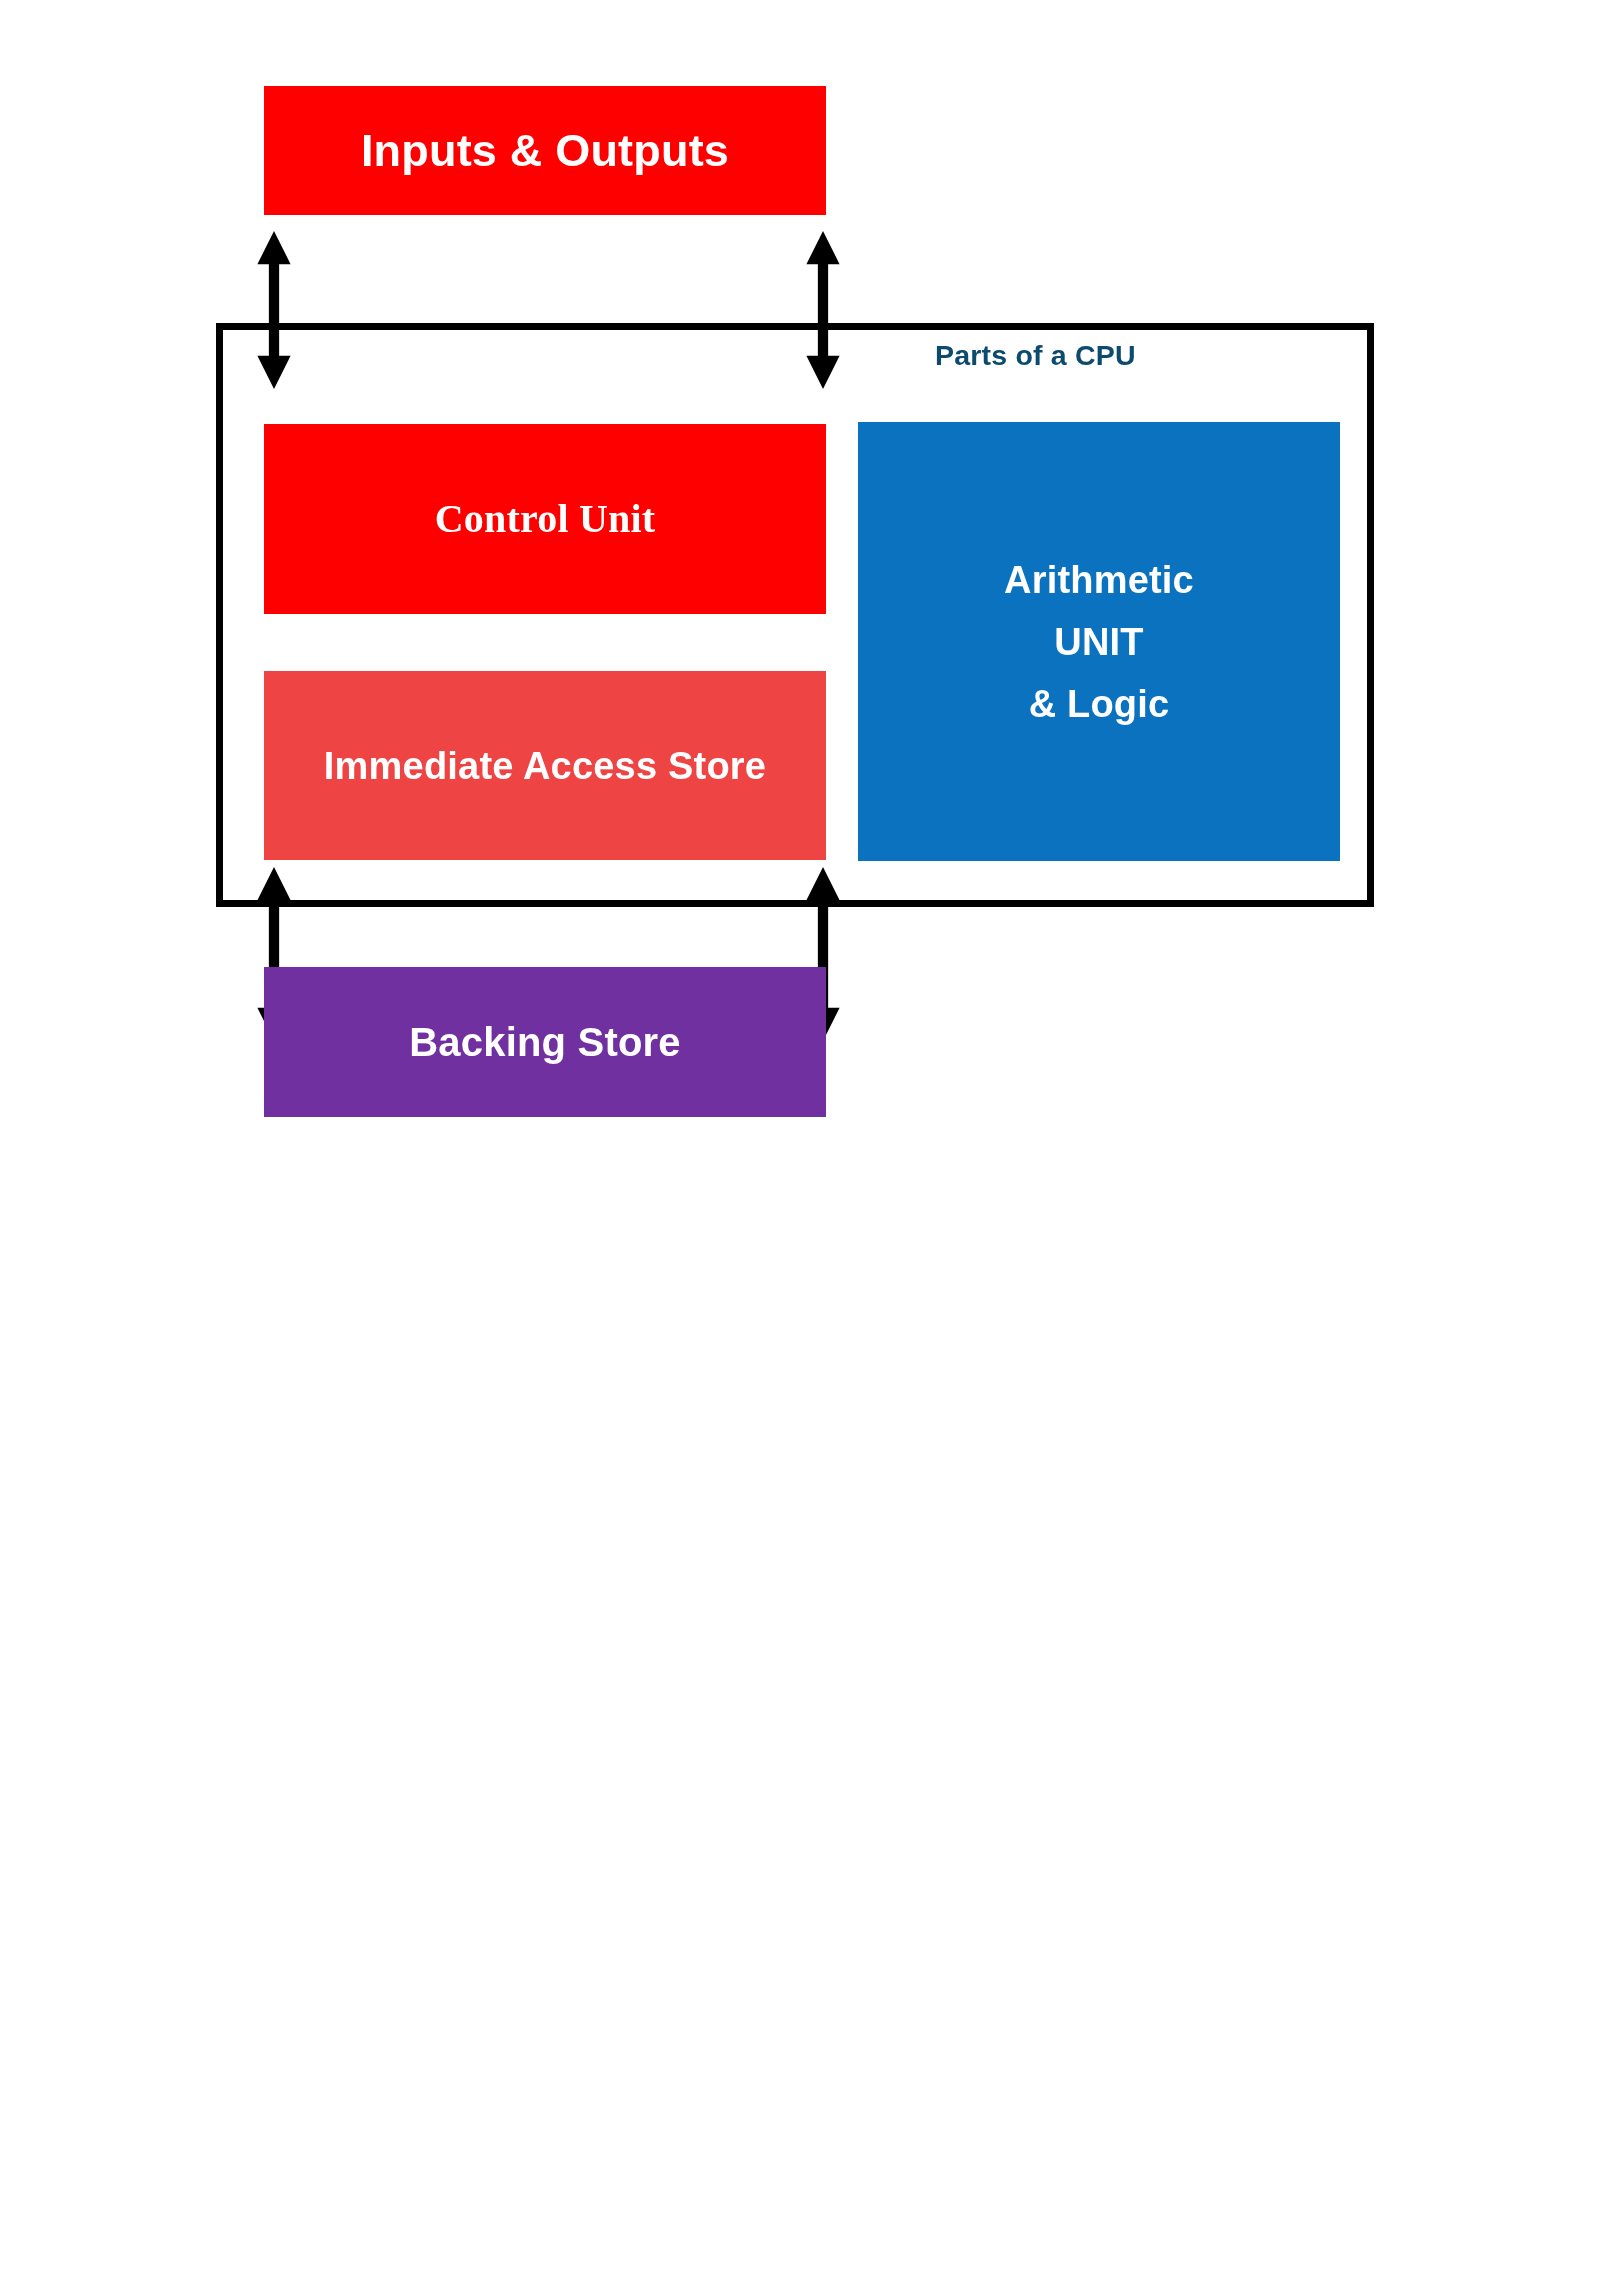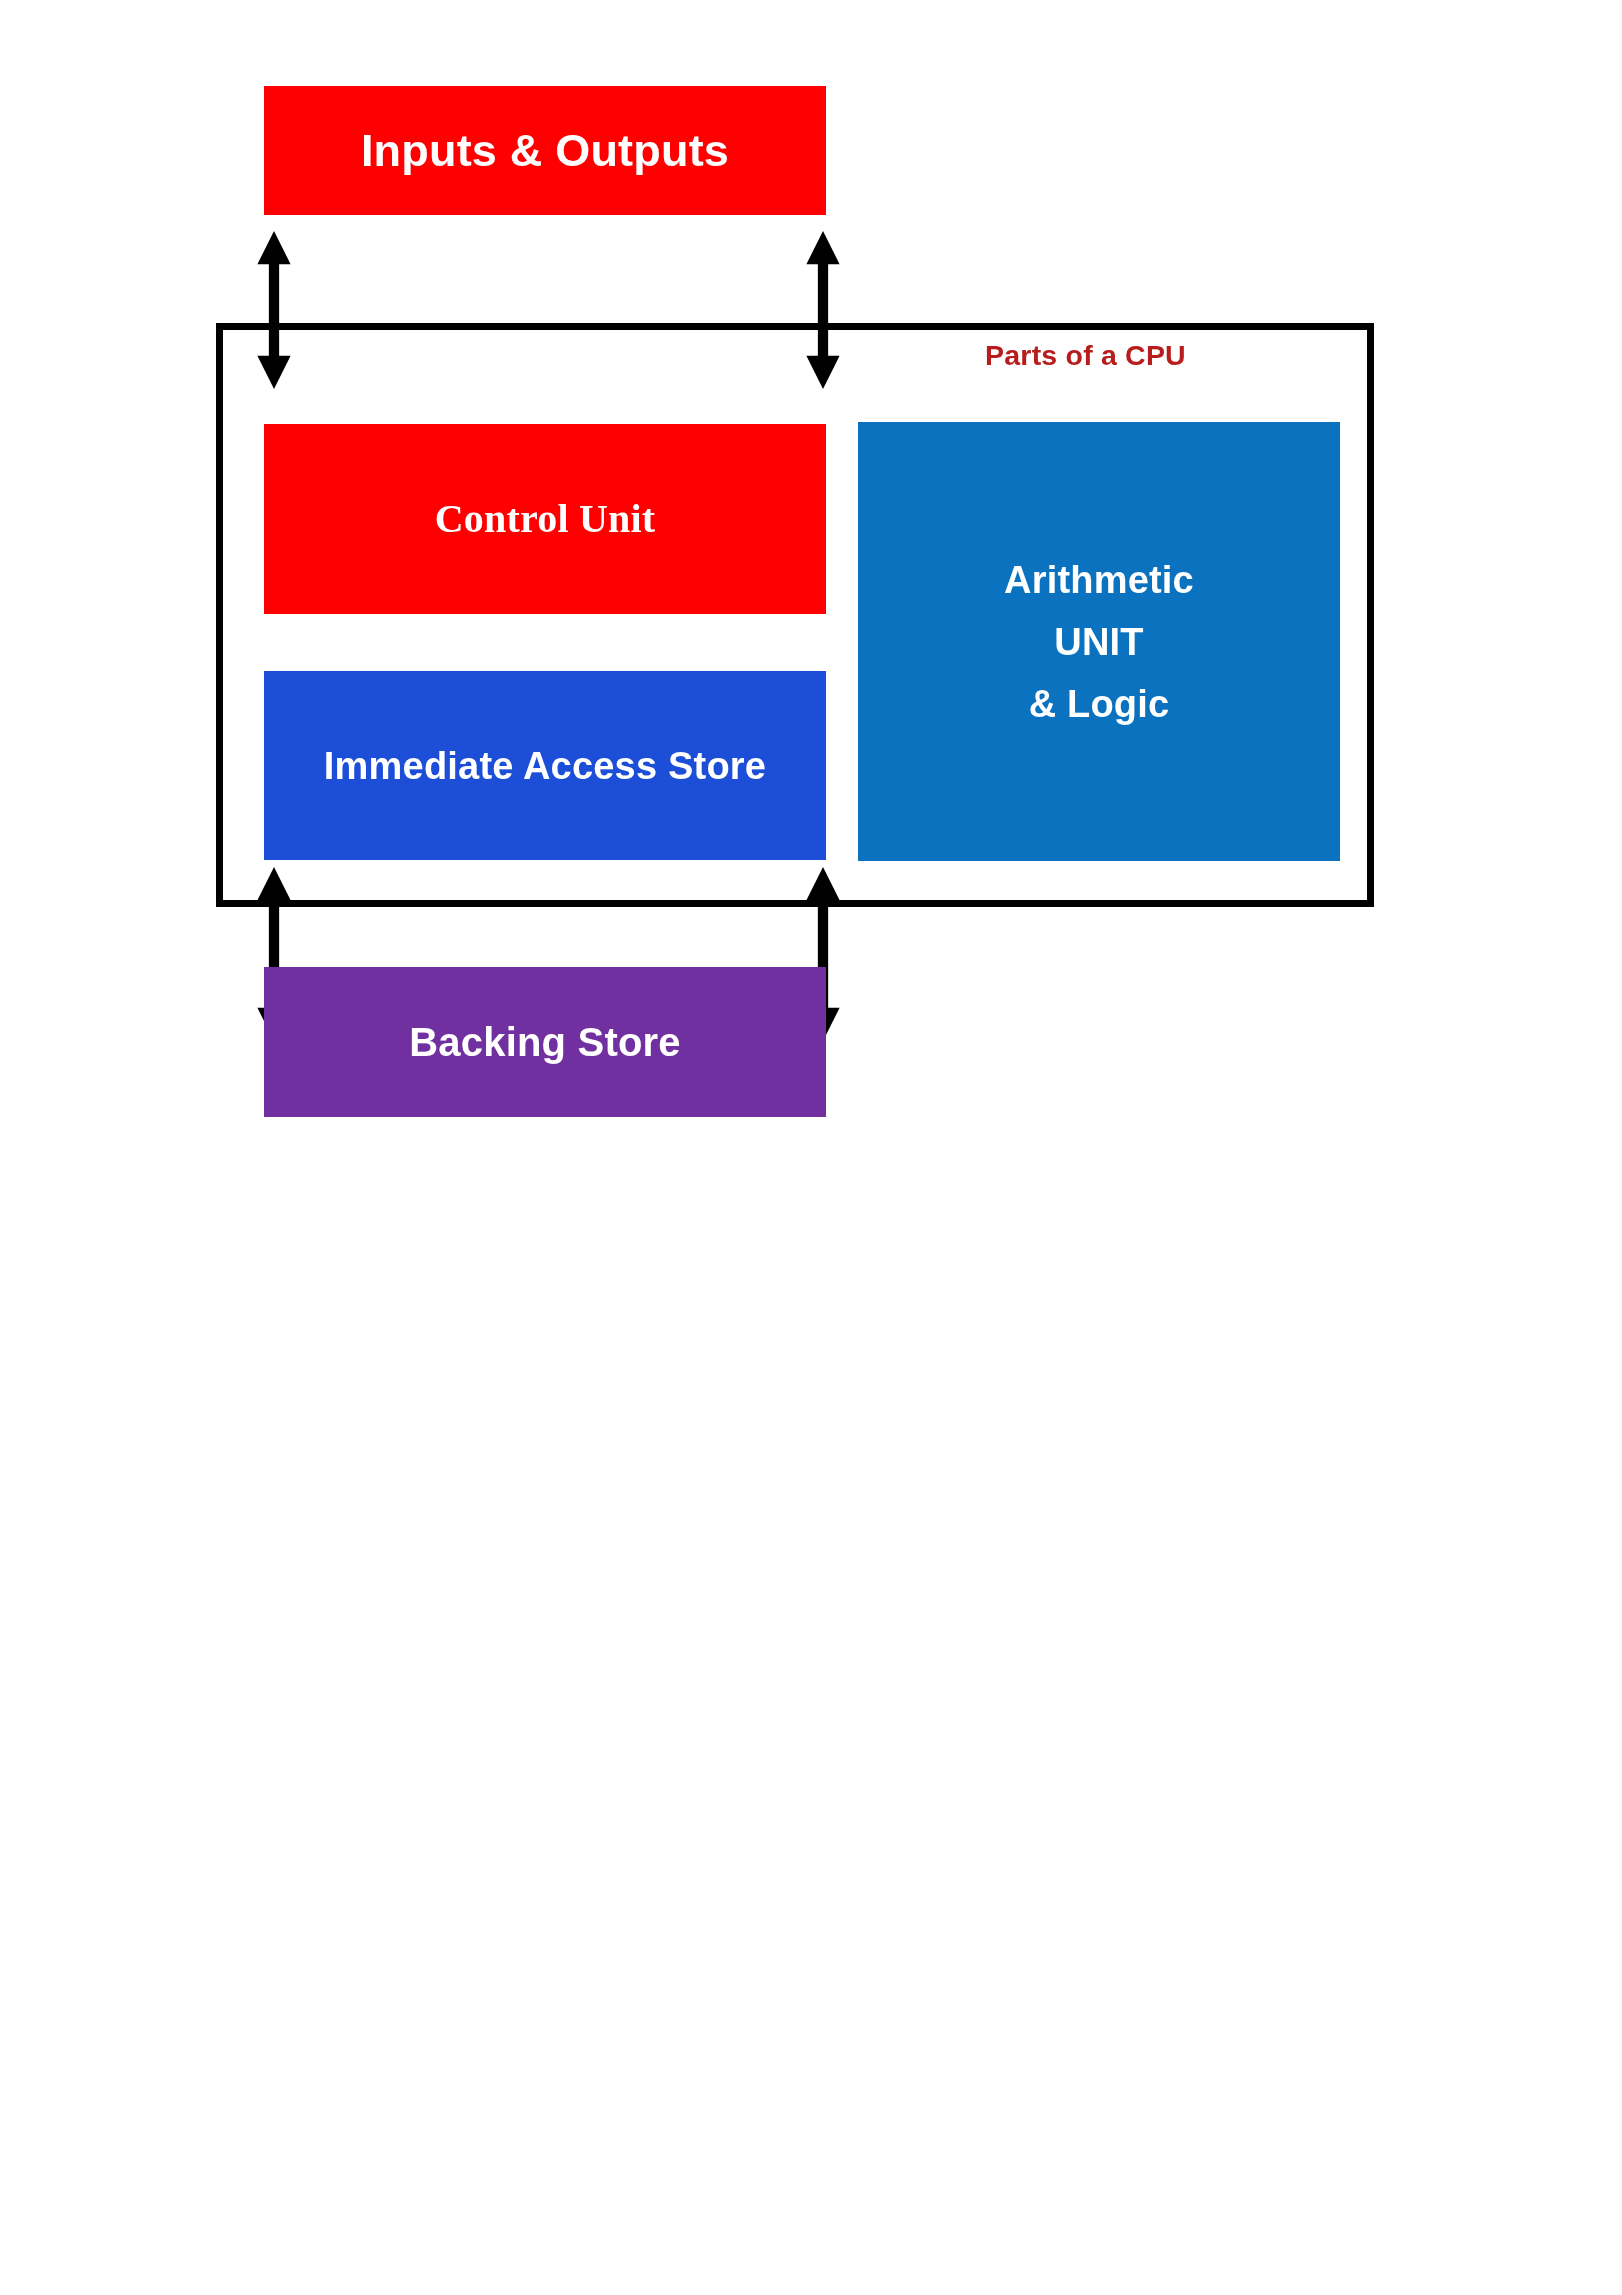--- a/index.html
+++ b/index.html
@@ -54,22 +54,22 @@
     border: 7.1px solid #000000;
     box-sizing: border-box;
     background: transparent;
   }
 
   #cpu-title {
     position: absolute;
     left: 935px;
     top: 339px;
     width: 301px;
-    text-align: center;
-    color: #b91c1c;
+    text-align: left;
+    color: #0c4a6e;
     font-size: 28.5px;
     font-weight: bold;
     letter-spacing: 0.2px;
   }
 
   
   #control-unit-box {
     left: 264px;
     top: 424px;
     width: 562px;
@@ -78,21 +78,21 @@
     font-size: 40px;
     font-family: Liberation Serif, serif;
   }
 
   
   #ias-box {
     left: 264px;
     top: 671px;
     width: 562px;
     height: 189px;
-    background: #1d4ed8;
+    background: #ef4444;
     font-size: 38px;
   }
 
   
   #alu-box {
     left: 858px;
     top: 422px;
     width: 482px;
     height: 439px;
     background: #0B72BF;

